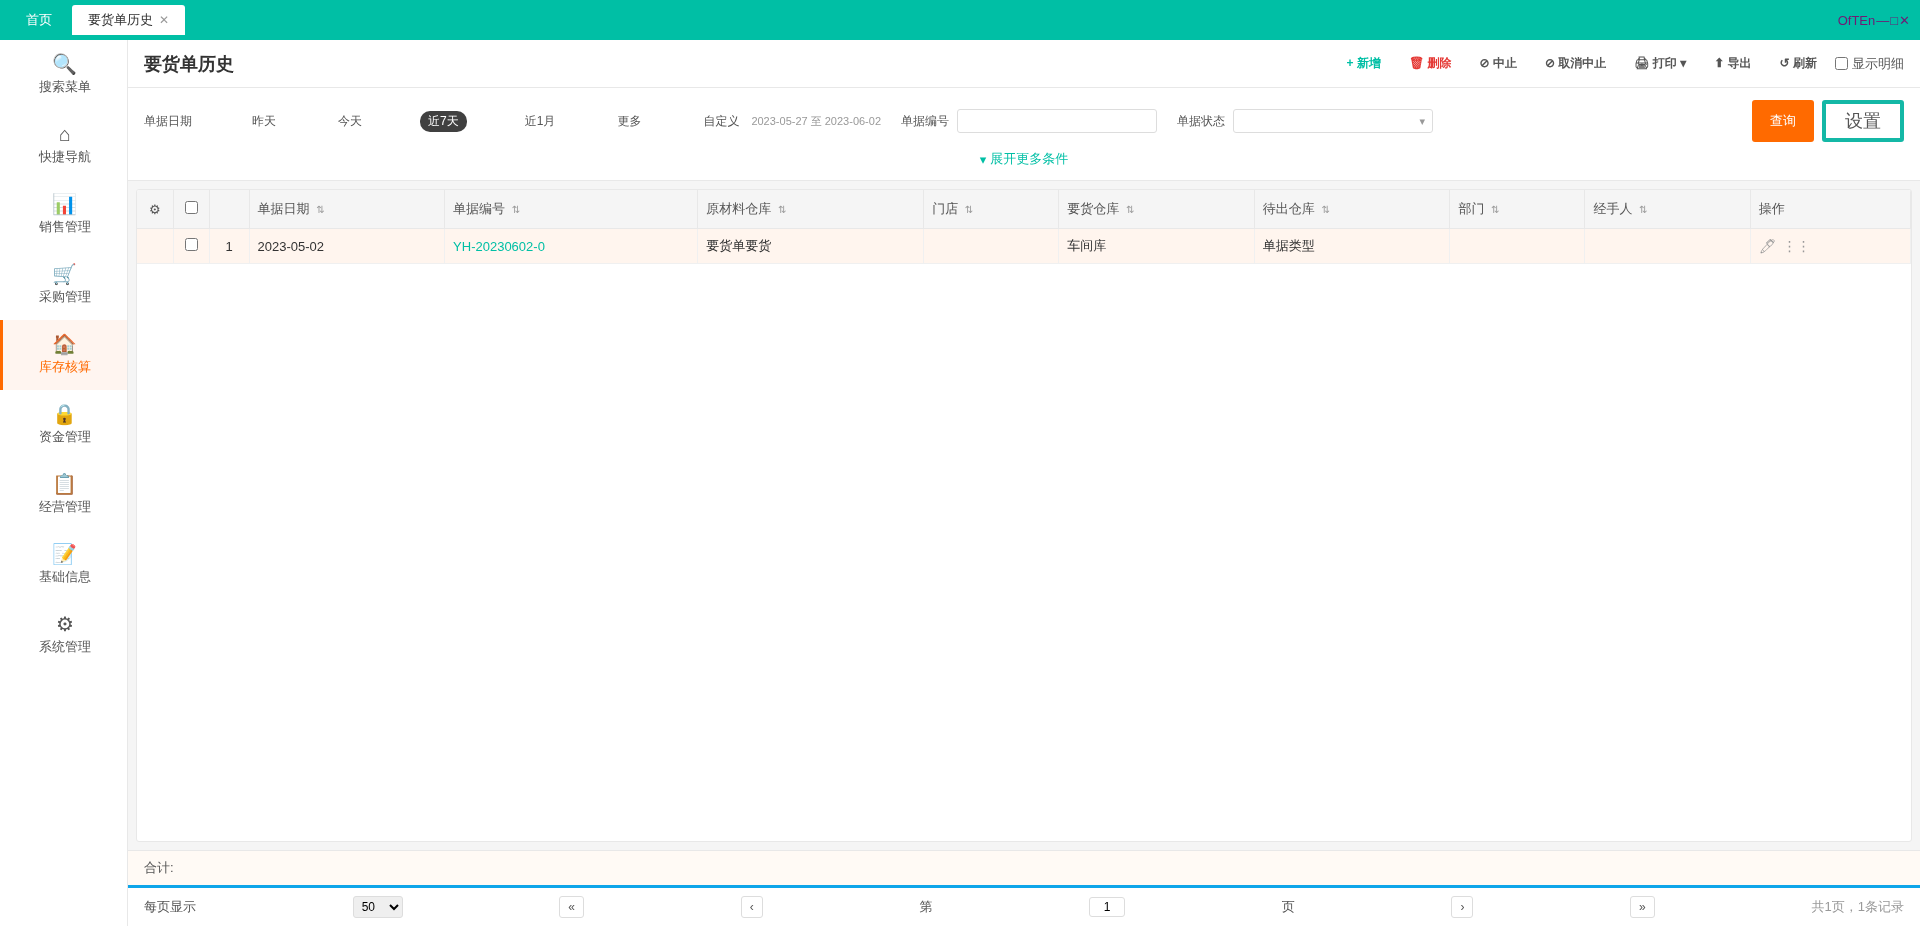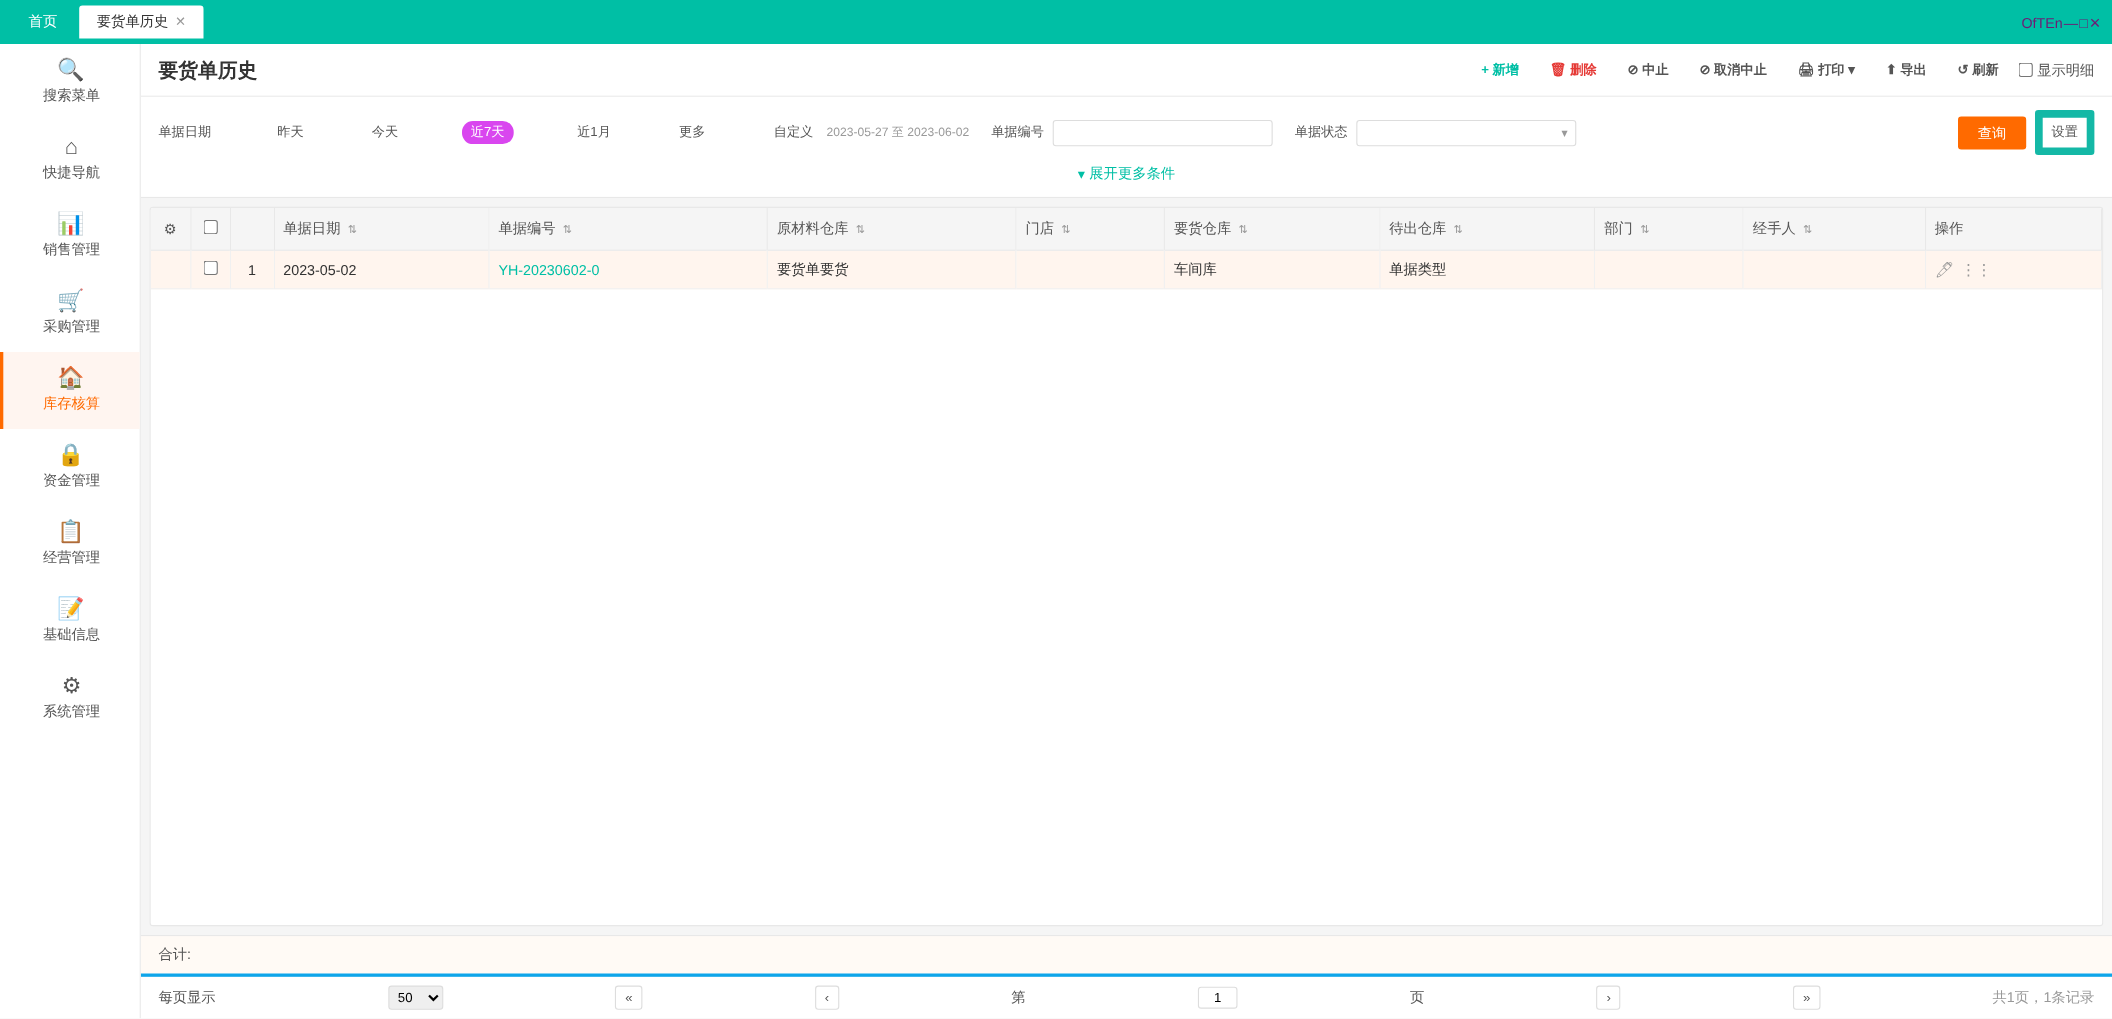--- a/index.html
+++ b/index.html
@@ -137,25 +137,25 @@
       color: #fff;
       border: none;
       padding: 6px 18px;
       border-radius: 3px;
       cursor: pointer;
       font-size: 13px;
     }
     .setting-btn {
       background: #fff;
       color: #555;
-      border: 7px solid #14b8a6;
-      padding: 5px 8px;
-      border-radius: 3px;
-      cursor: pointer;
-      font-size: 12px;
+      border: 4px solid #14b8a6;
+      padding: 5px 19px;
+      border-radius: 3px;
+      cursor: pointer;
+      font-size: 18px;
     }
     .display-detail {
       display: flex;
       align-items: center;
       gap: 4px;
       color: #555;
       font-size: 12px;
     }
     .display-detail input { margin: 0; }
 
@@ -187,21 +187,21 @@
       gap: 6px;
     }
     .date-opt {
       font-size: 12px;
       color: #555;
       cursor: pointer;
       padding: 2px 4px;
       margin-left: 48px;
     }
     .date-opt.active {
-      background: #d946ef;
+      background: #404040;
       color: #fff;
       border-radius: 10px;
       padding: 2px 8px;
     }
     .date-range {
       font-size: 11px;
       color: #999;
     }
     .filter-input {
       border: 1px solid #ddd;
@@ -472,21 +472,21 @@
 
         <div class="filter-group">
           <span class="filter-label">单据状态</span>
           <div class="select-wrapper">
             <select class="status-select">
               <option value=""></option>
             </select>
           </div>
         </div>
 
-        <div style="margin-left: auto; display: flex; gap: 8px; align-items: center;">
+        <div style="margin-left: auto; display: flex; gap: 8px; ">
           <button class="query-btn">查询</button>
           <button class="setting-btn">设置</button>
         </div>
       </div>
 
       <div class="expand-more">
         <span>▾</span>
         <span>展开更多条件</span>
       </div>
     </div>

